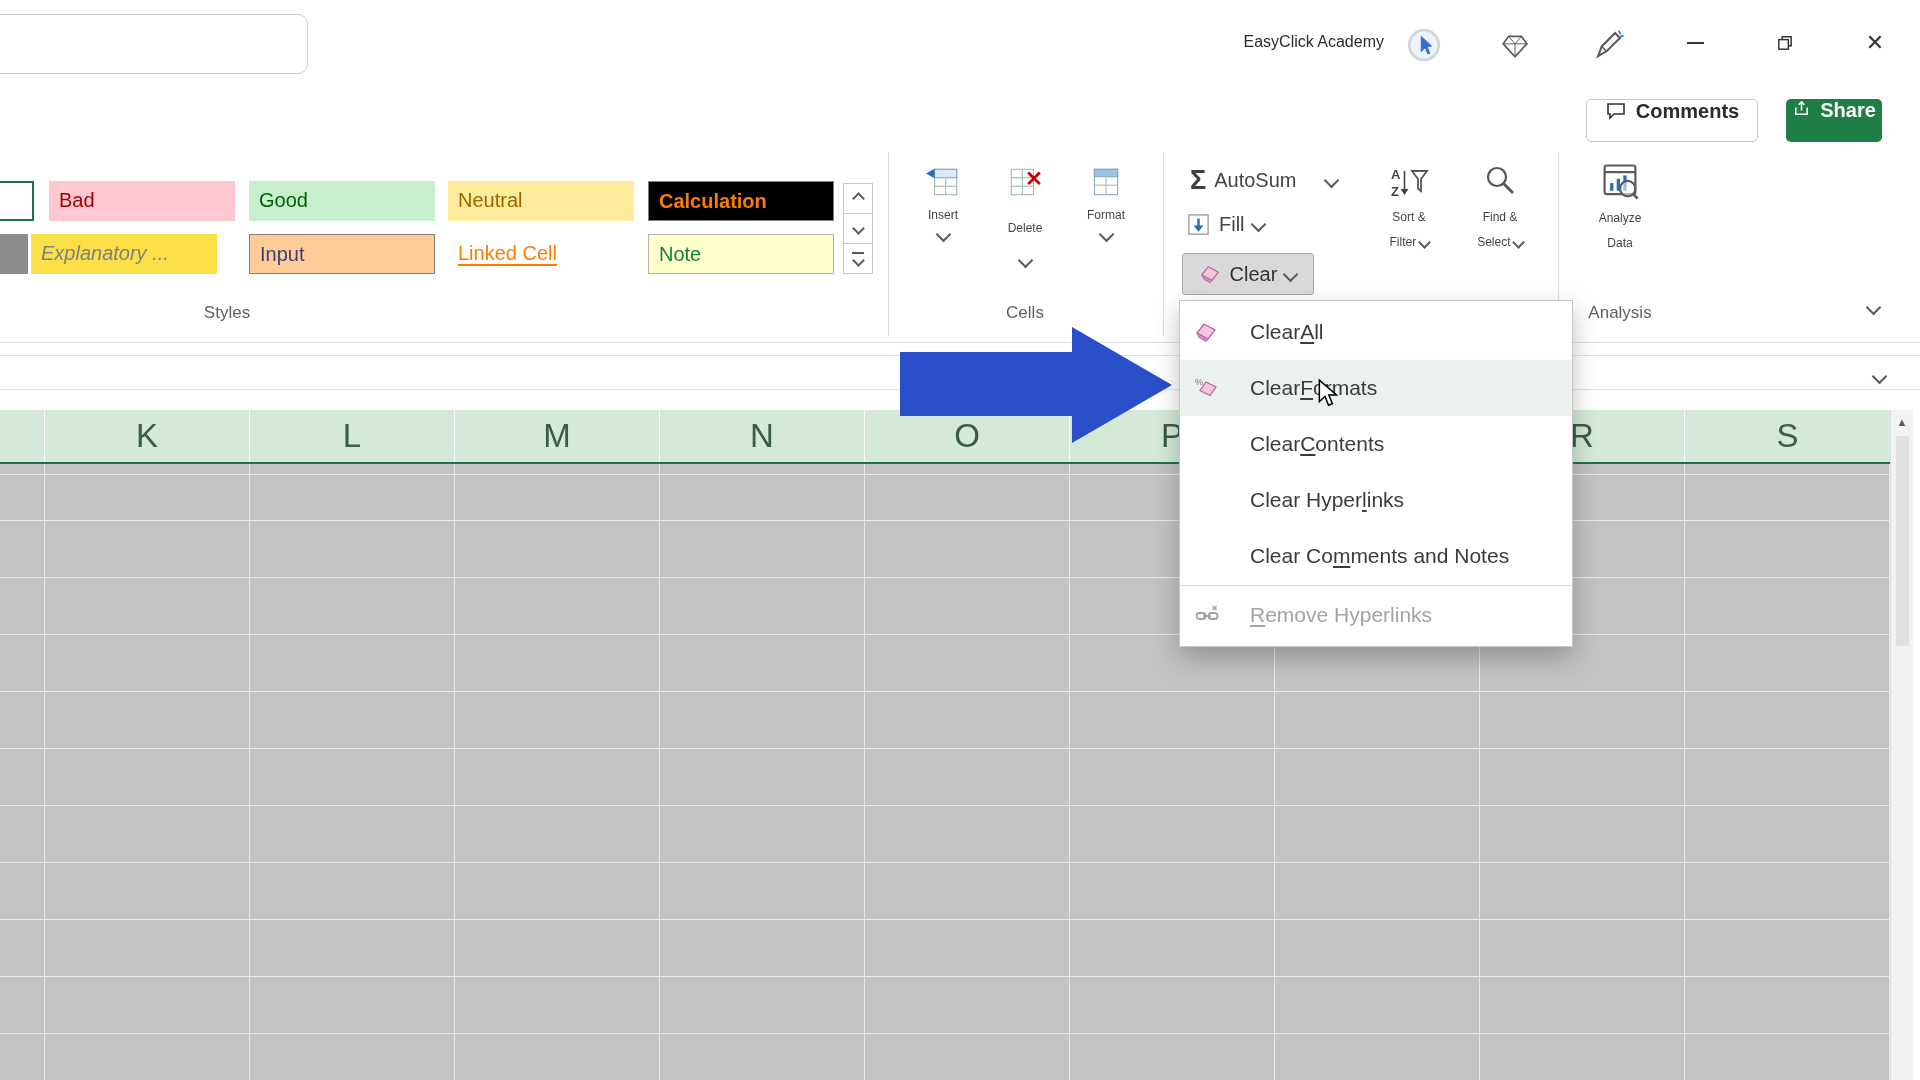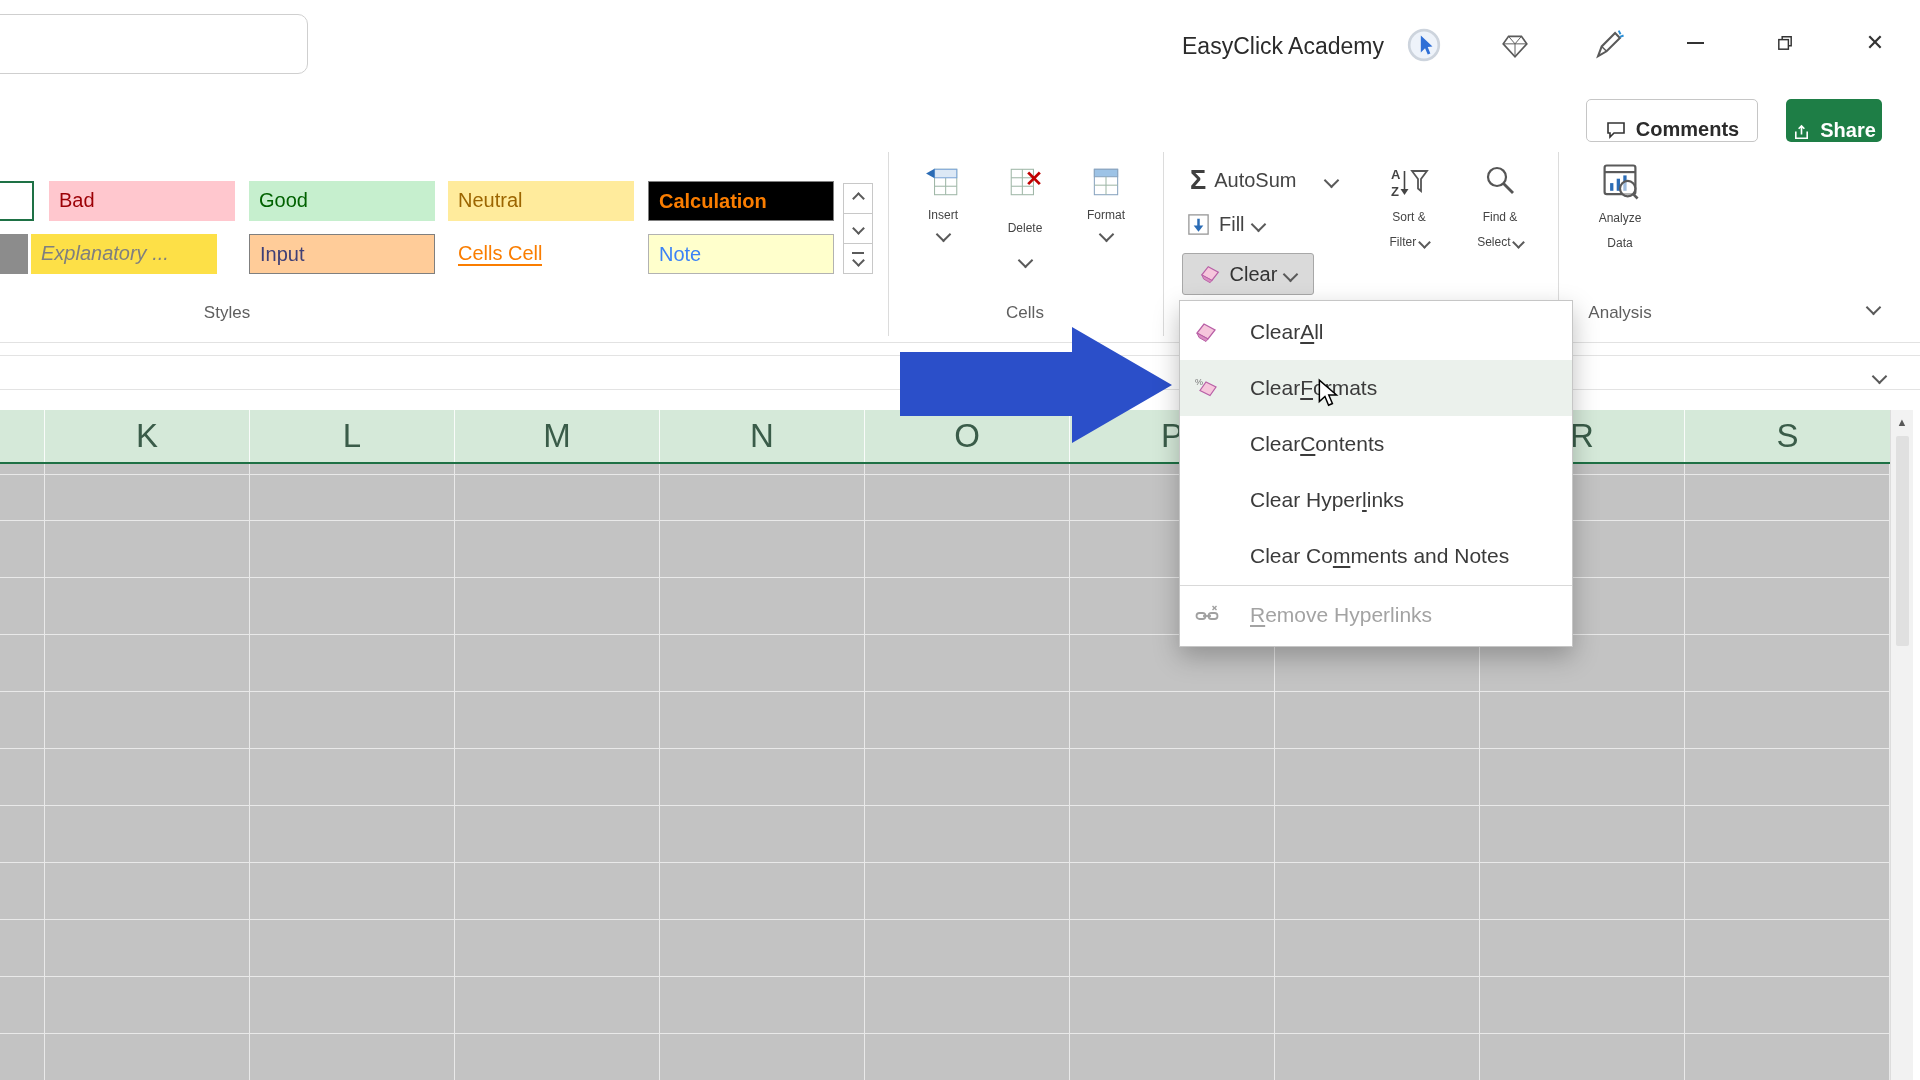--- a/index.html
+++ b/index.html
@@ -8,21 +8,21 @@
   .abs{position:absolute;}
   
   .chev{display:inline-block;width:9px;height:9px;border-right:2px solid #5a5a5a;border-bottom:2px solid #5a5a5a;
         transform:rotate(45deg);vertical-align:middle;}
   .chev.sm{width:7px;height:7px;}
   .chev.up{transform:rotate(-135deg);}
   
   .win-btn{display:flex;align-items:center;justify-content:center;width:46px;height:42px;}
   .float-panel{border:1px solid #cfcfcf;border-radius:10px;background:#fff;}
   
-  .pill-btn{display:flex;align-items:flex-end;justify-content:center;gap:9px;border-radius:5px;box-sizing:border-box;}
+  .pill-btn{display:flex;align-items:flex-start;justify-content:center;gap:9px;border-radius:5px;box-sizing:border-box;}
   .comments-btn{border:1px solid #c6c6c6;background:#fff;font-weight:700;font-size:20px;color:#2b2b2b;}
   .share-btn{color:#fff;font-weight:700;font-size:20px;}
   
   .style-cell{position:absolute;height:40px;line-height:38px;padding-left:10px;font-size:20px;box-sizing:border-box;overflow:hidden;white-space:nowrap;}
   .group-label{position:absolute;width:200px;text-align:center;font-size:17px;color:#5f5f5f;}
   .vsep{position:absolute;width:1px;background:#dcdcdc;}
   .big-btn{position:absolute;display:flex;flex-direction:column;align-items:center;gap:3px;cursor:default;}
   .big-btn .lbl{font-size:12px;color:#444;line-height:22px;}
   .row-btn{position:absolute;display:flex;align-items:center;gap:8px;font-size:20px;color:#444;}
   .gal-btn{width:30px;height:31px;border:1px solid #c8c8c8;background:#fff;box-sizing:border-box;
@@ -45,21 +45,21 @@
   .accel{text-decoration:underline;text-underline-offset:3px;}
   .sigma{font-size:27px;font-weight:600;color:#3f3f3f;line-height:26px;}
 </style>
 </head>
 <body>
 
 <div class="screen">
 
   <div class="abs float-panel" style="left:-16px;top:14px;width:322px;height:58px;"></div>
 
-  <div class="abs" style="right:536px;top:33px;font-size:23px;color:#2b2b2b;text-align:right;">EasyClick Academy</div>
+  <div class="abs" style="right:536px;top:33px;font-size:16px;color:#2b2b2b;text-align:right;">EasyClick Academy</div>
 
   <div class="abs" style="left:1406px;top:27px;">
     <svg width="36" height="36" viewBox="0 0 34 34">
       <circle cx="17" cy="17" r="14" fill="#eef3fa" stroke="#cdd4dd" stroke-width="2.5"></circle>
       <polygon points="14,8 14,24 18,20 20.5,26 23,25 20.5,19 25,18.5" fill="#2f6fd6"></polygon>
     </svg>
   </div>
 
   <div class="abs" style="left:1500px;top:31px;">
     <svg width="30" height="30" viewBox="0 0 28 28" fill="none" stroke="#5a5a5a" stroke-width="1.6">
@@ -107,23 +107,23 @@
   <div class="abs" style="left:-10px;top:234px;width:38px;height:40px;background:#8c8c8c;"></div>
 
   <div class="style-cell" style="left: 49px; top: 181px; width: 186px; background-color: rgb(255, 199, 206); color: rgb(156, 0, 6);">Bad</div>
   <div class="style-cell" style="left: 249px; top: 181px; width: 186px; background-color: rgb(198, 239, 206); color: rgb(0, 97, 0);">Good</div>
   <div class="style-cell" style="left: 448px; top: 181px; width: 186px; background-color: rgb(255, 235, 156); color: rgb(156, 101, 0);">Neutral</div>
   <div class="style-cell" style="left: 648px; top: 181px; width: 186px; font-weight: 700; border: 1px solid rgb(127, 127, 127); background-color: #000000; color: rgb(250, 125, 0);">Calculation</div>
 
   <div class="style-cell" style="left: 31px; top: 234px; width: 186px; font-style: italic; background-color: #fde047; color: rgb(127, 127, 127);">Explanatory ...</div>
   <div class="style-cell" style="left: 249px; top: 234px; width: 186px; border: 1px solid rgb(127, 127, 127); background-color: rgb(255, 204, 153); color: rgb(63, 63, 118);">Input</div>
   <div class="style-cell" style="left: 448px; top: 234px; width: 186px; background-color: rgb(255, 255, 255); color: rgb(250, 125, 0);">
-    <span style="border-bottom:2px solid #fa7d00;">Cells Cell</span>
-  </div>
-  <div class="style-cell" style="left: 648px; top: 234px; width: 186px; border: 1px solid rgb(178, 178, 178); background-color: rgb(255, 255, 204); color: #3b82f6;">Note</div>
+    <span style="border-bottom:2px solid #fa7d00;">Linked Cell</span>
+  </div>
+  <div class="style-cell" style="left: 648px; top: 234px; width: 186px; border: 1px solid rgb(178, 178, 178); background-color: rgb(255, 255, 204); color: #15803d;">Note</div>
 
   <div class="abs" style="left:843px;top:183px;">
     <div class="gal-btn">
         <span class="chev sm up"></span>
       </div>
     <div class="gal-btn" style="margin-top:-1px;">
         <span class="chev sm"></span>
       </div>
     <div class="gal-btn" style="margin-top:-1px;">
       <span style="display:block;width:12px;border-top:2px solid #5a5a5a;margin-bottom:2px;"></span>

